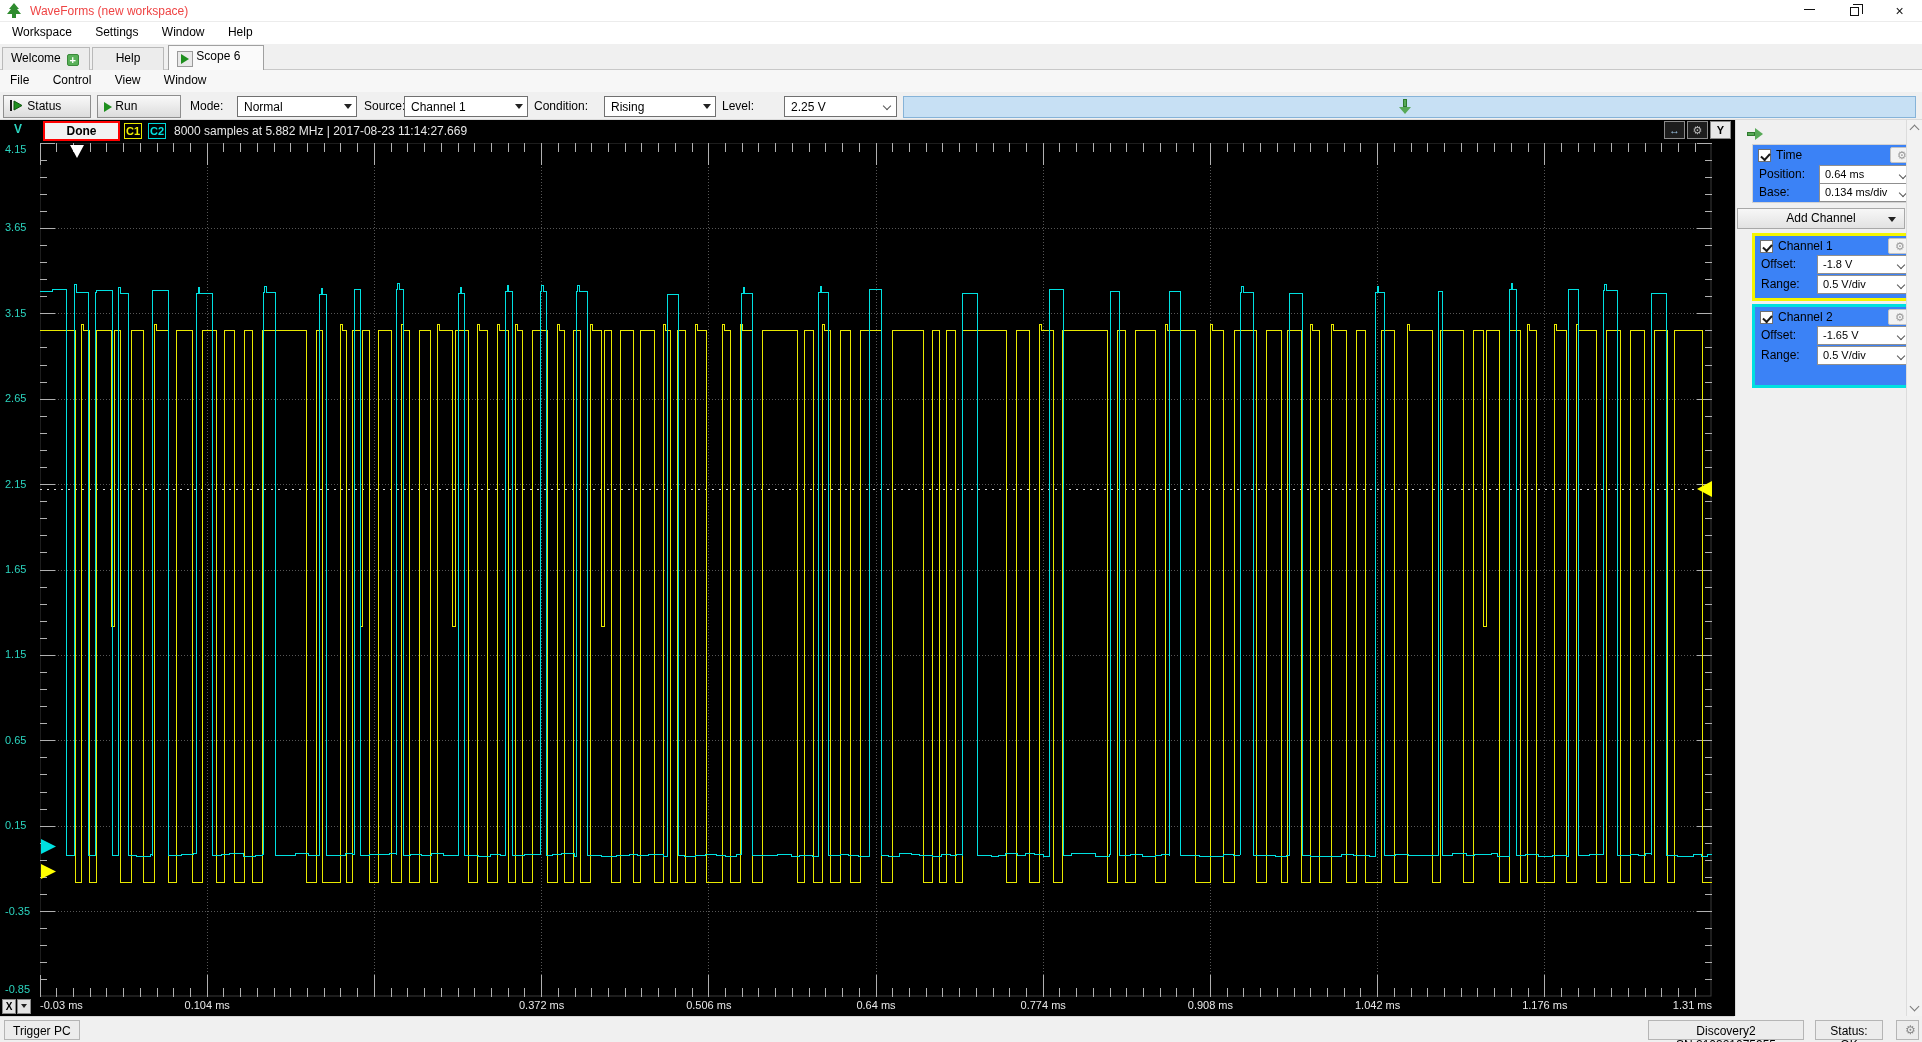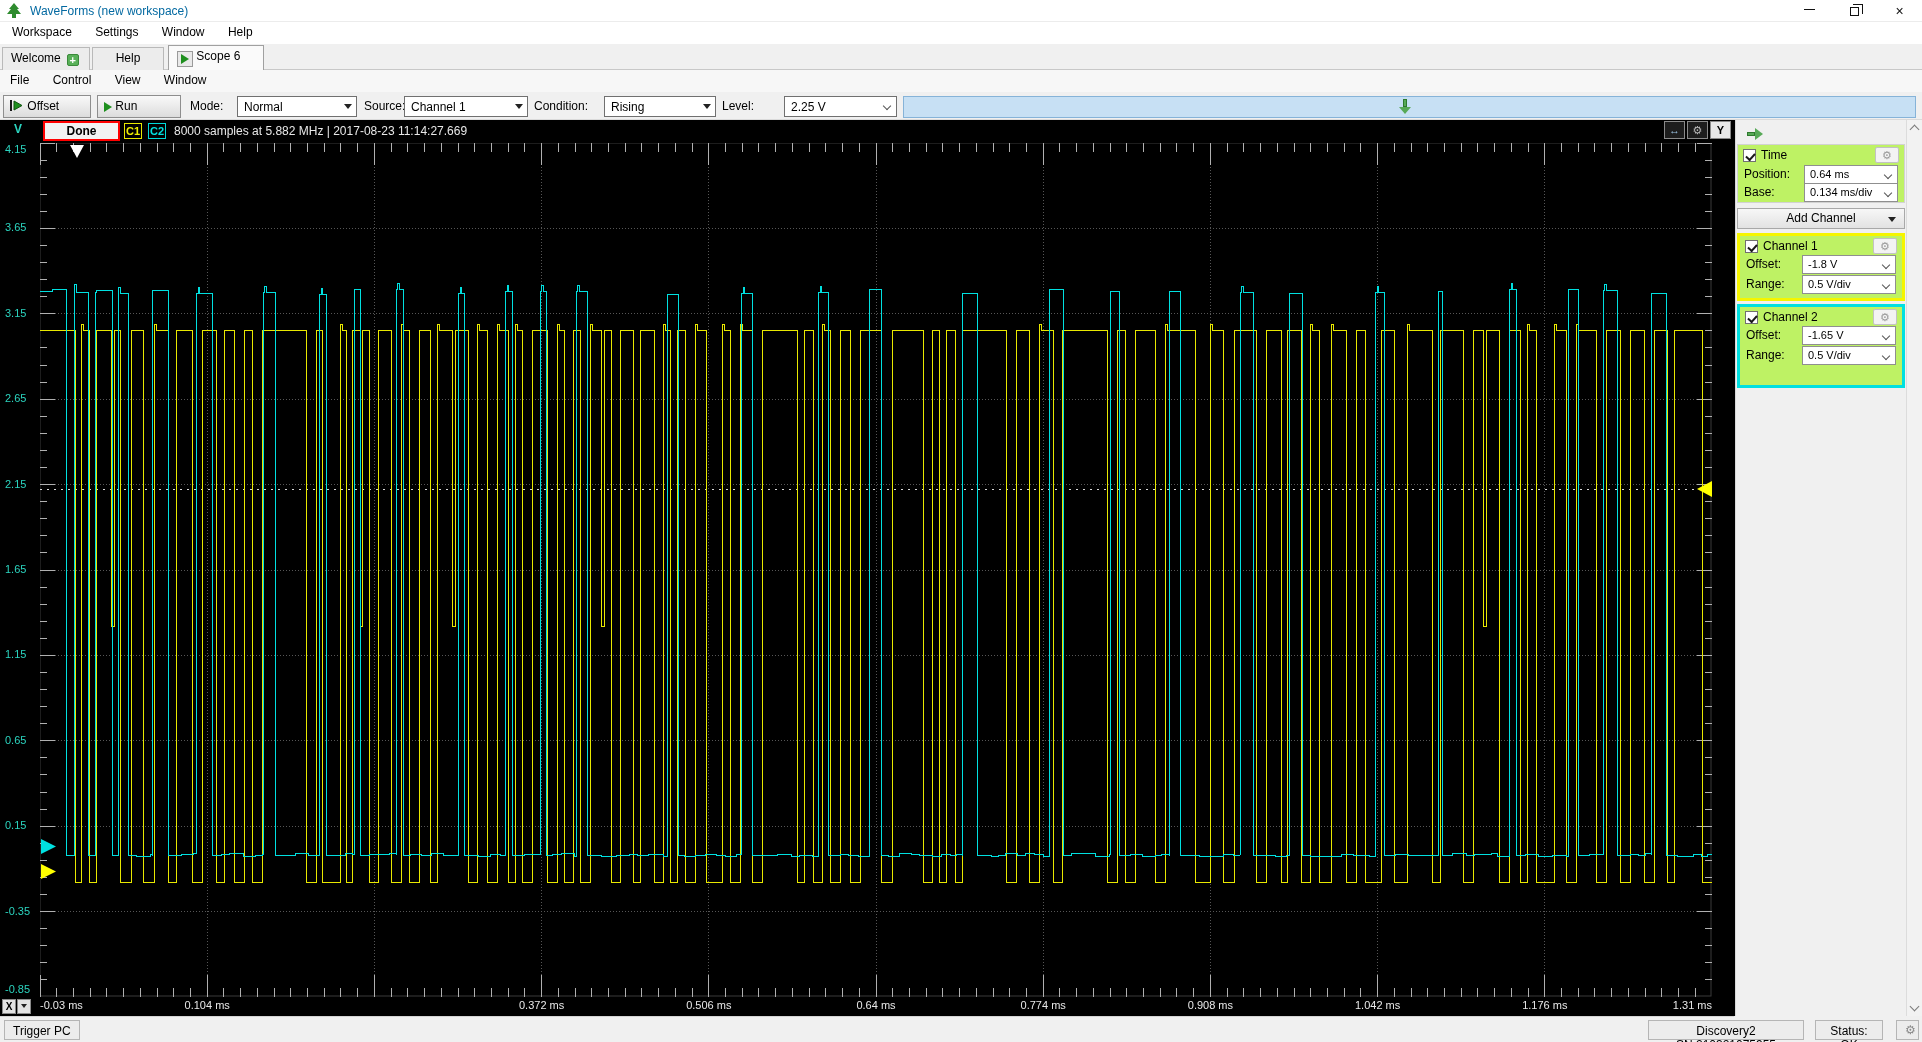--- a/index.html
+++ b/index.html
@@ -2,21 +2,21 @@
 <html><head>
 <meta charset="utf-8">
 <style>
 *{box-sizing:border-box;margin:0;padding:0}
 html,body{width:1922px;height:1042px}
 body{font-family:"Liberation Sans",sans-serif;font-size:12px;color:#000;background:#f0f0f0;overflow:hidden;position:relative}
 .abs{position:absolute}
 
 .titlebar{left:0;top:0;width:1922px;height:22px;background:#ffffff;border-bottom:1px solid #ececec}
 .app-icon{left:6px;top:3px;width:16px;height:16px}
-.title-text{left:30px;top:4px;color:#0369a1}
+.title-text{left:30px;top:4px;color:#ef4444}
 .winbtn{top:0;width:45px;height:22px;text-align:center;line-height:22px;color:#111;font-size:14px}
 .btn-min{left:1787px}.btn-restore{left:1832px}.btn-close{left:1877px}
 .glyph-min{display:inline-block;width:11px;border-bottom:1px solid #111;vertical-align:6px}
 .glyph-restore{position:relative;display:inline-block;width:9px;height:9px;border:1px solid #111;background:#fff;margin-top:6px}
 .glyph-restore:before{content:"";position:absolute;left:2px;top:-4px;width:9px;height:9px;border:1px solid #111;border-bottom:none;border-left:none}
 .menubar{left:0;top:22px;width:1922px;height:22px;background:#ffffff}
 .menu-item{display:inline-block;padding:3px 10px;color:#000}
 .menubar .menu-item:first-child{margin-left:2px}
 
 .tabbar{left:0;top:44px;width:1922px;height:26px;background:#f0f0f0;border-bottom:1px solid #c8c8c8}
@@ -60,21 +60,21 @@
 .xlab{position:absolute;top:879px;color:#e8e8e8;font-size:11px;white-space:nowrap}
 .xctl{position:absolute;top:879px;width:14px;height:15px;background:#e3e3e3;border:1px solid #8a8a8a;font-size:10px;text-align:center;line-height:13px;color:#000}
 .xctl-x{left:2px;font-weight:bold}
 .xctl-dd{left:17px}
 .xctl-dd .arrow{display:inline-block;width:0;height:0;border-top:4px solid #222;border-left:3px solid transparent;border-right:3px solid transparent;vertical-align:2px}
 
 .right-panel{left:1735px;top:120px;width:187px;height:896px;background:#f0f0f0;border-left:1px solid #d8d8d8}
 .green-right{left:11px;top:8px;width:16px;height:12px}
 .green-right .stem{position:absolute;left:0;top:4px;width:8px;height:4px;background:#57a957;border:1px solid #2f7a2f}
 .green-right .head{position:absolute;left:8px;top:0;width:0;height:0;border-left:8px solid #57a957;border-top:6px solid transparent;border-bottom:6px solid transparent}
-.grp{position:absolute;left:1px;width:168px;background:#bef264;border:1px solid #d2d2d2}
+.grp{position:absolute;left:16px;width:168px;background:#3b82f6;border:1px solid #d2d2d2}
 .grp-time{top:24px;height:59px}
 .grp-ch1{top:113px;height:68px;border:3px solid #f5f500}
 .grp-ch2{top:184px;height:84px;border:3px solid #00e0e0}
 .grp-h{position:absolute;left:5px;top:3px;height:14px}
 .cb{position:relative;display:inline-block;width:13px;height:13px;background:#fff;border:1px solid #707070;vertical-align:-3px;margin-right:5px}
 .cb:before{content:"";position:absolute;left:2px;top:3px;width:7px;height:4px;border-left:2px solid #1a1a1a;border-bottom:2px solid #1a1a1a;transform:rotate(-48deg)}
 .gearbtn{position:absolute;right:5px;top:2px;width:24px;height:16px;background:#f3f3f3;border:1px solid #c2c2c2;border-radius:2px;color:#9a9a9a;font-size:11px;text-align:center;line-height:14px}
 .prow{position:absolute;left:6px;right:6px;height:18px}
 .prow .plab{position:absolute;left:0;top:2px}
 .pcombo{position:absolute;right:0;top:0;width:94px;height:19px;background:#fff;border:1px solid #8f8f8f;padding:2px 16px 0 5px;font-size:11px}
@@ -132,21 +132,21 @@
   <span class="menu-item">View</span>
   <span class="menu-item">Window</span>
 </div>
 
 <div class="abs toolbar">
   <div class="tbtn tbtn-single">
     <svg width="14" height="13" style="vertical-align:-2px">
         <path d="M1,1 v11" stroke="#1a1a1a" stroke-width="2" fill="none"></path>
         <polygon points="4,2 12,6.5 4,11" fill="#1e8f1e" stroke="#115511"></polygon>
       </svg>
-    <span>Offset</span>
+    <span>Status</span>
   </div>
   <div class="tbtn tbtn-run">
     <span class="tri-right" style="vertical-align:-2px"></span>
     <span>Run</span>
   </div>
   <span class="tlabel" style="left:190px">Mode:</span>
   <div class="dd" style="left:237px;width:120px">
     <span>Normal</span><span class="arrow"></span>
   </div>
   <span class="tlabel" style="left:364px">Source:</span>

